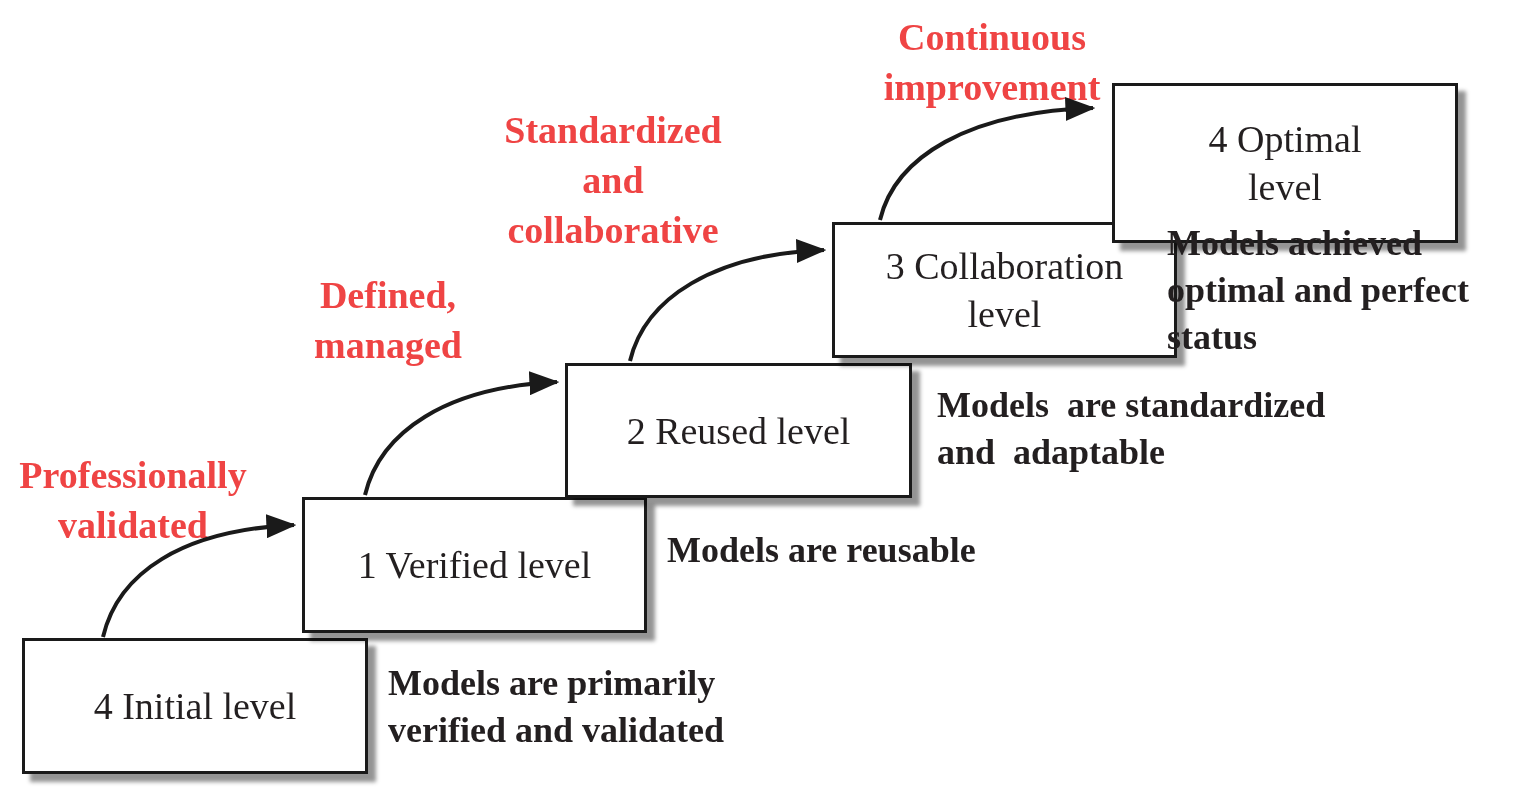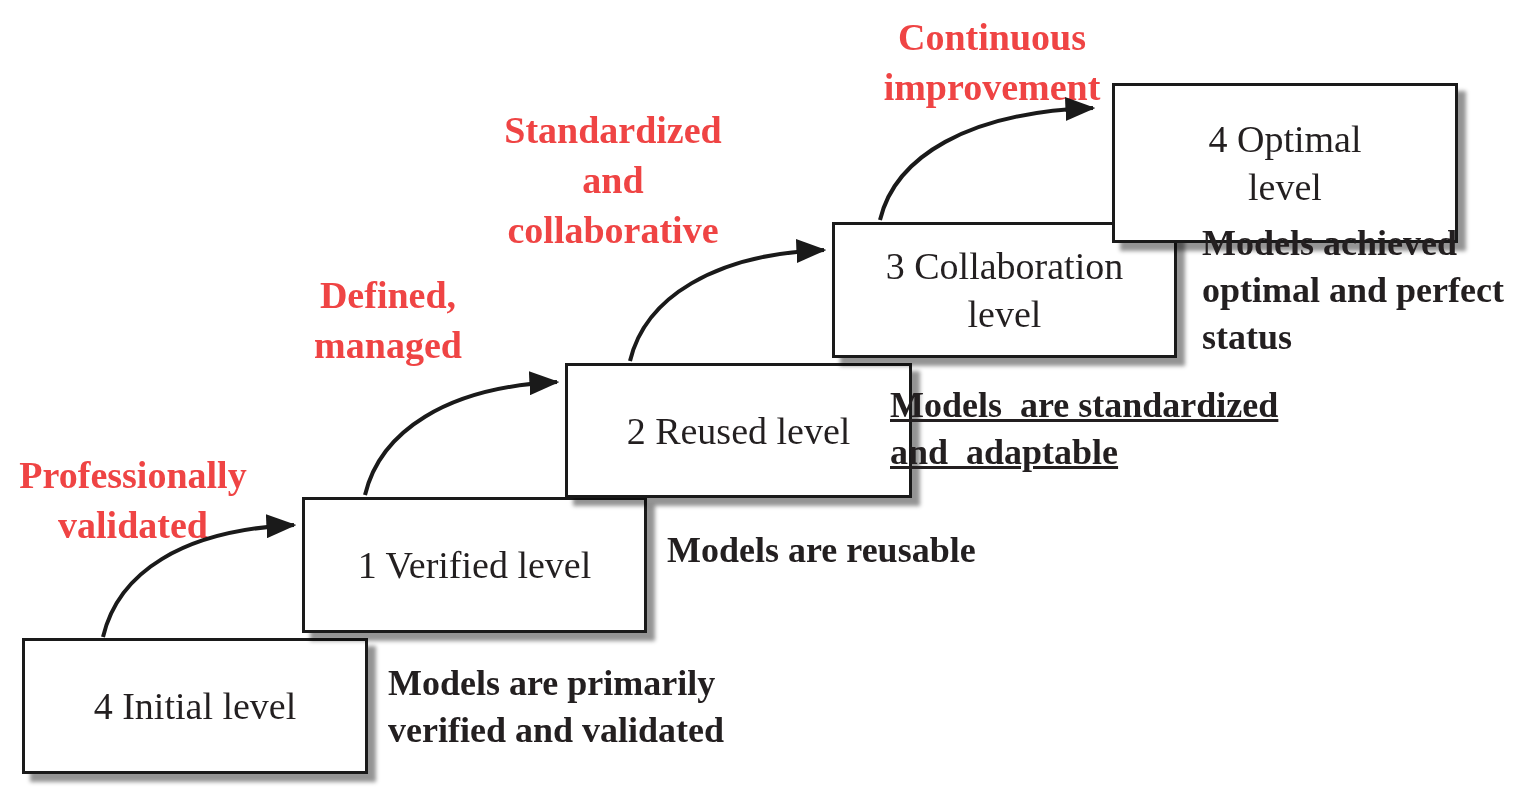--- a/index.html
+++ b/index.html
@@ -101,24 +101,24 @@
 collaborative</div>
 
   <div class="arrow-label" style="left:872px; top:12px; width:240px;">Continuous
 improvement</div>
 
   <div class="annotation" style="left:388px; top:660px;">Models are primarily
 verified and validated</div>
 
   <div class="annotation" style="left:667px; top:527px;">Models are reusable</div>
 
-  <div class="annotation" style="left:890px; top:382px;text-decoration:underline;">Models  are standardized
+  <div class="annotation" style="left:937px; top:382px;">Models  are standardized
 and  adaptable</div>
 
-  <div class="annotation" style="left:1202px; top:220px;">Models achieved
+  <div class="annotation" style="left:1167px; top:220px;">Models achieved
 optimal and perfect
 status</div>
 
   <svg class="arrows-layer" viewBox="0 0 1536 801" xmlns="http://www.w3.org/2000/svg">
     <defs>
       <marker id="ah" viewBox="0 0 10 8" refX="9.2" refY="4" markerWidth="7.5" markerHeight="6" orient="auto">
         <path d="M0,0 L10,4 L0,8 Z" fill="#1a1a1a"></path>
       </marker>
     </defs>
     <path d="M103,637 C118,573 182,530 294,525" fill="none" stroke="#1a1a1a" stroke-width="4" marker-end="url(#ah)"></path>

